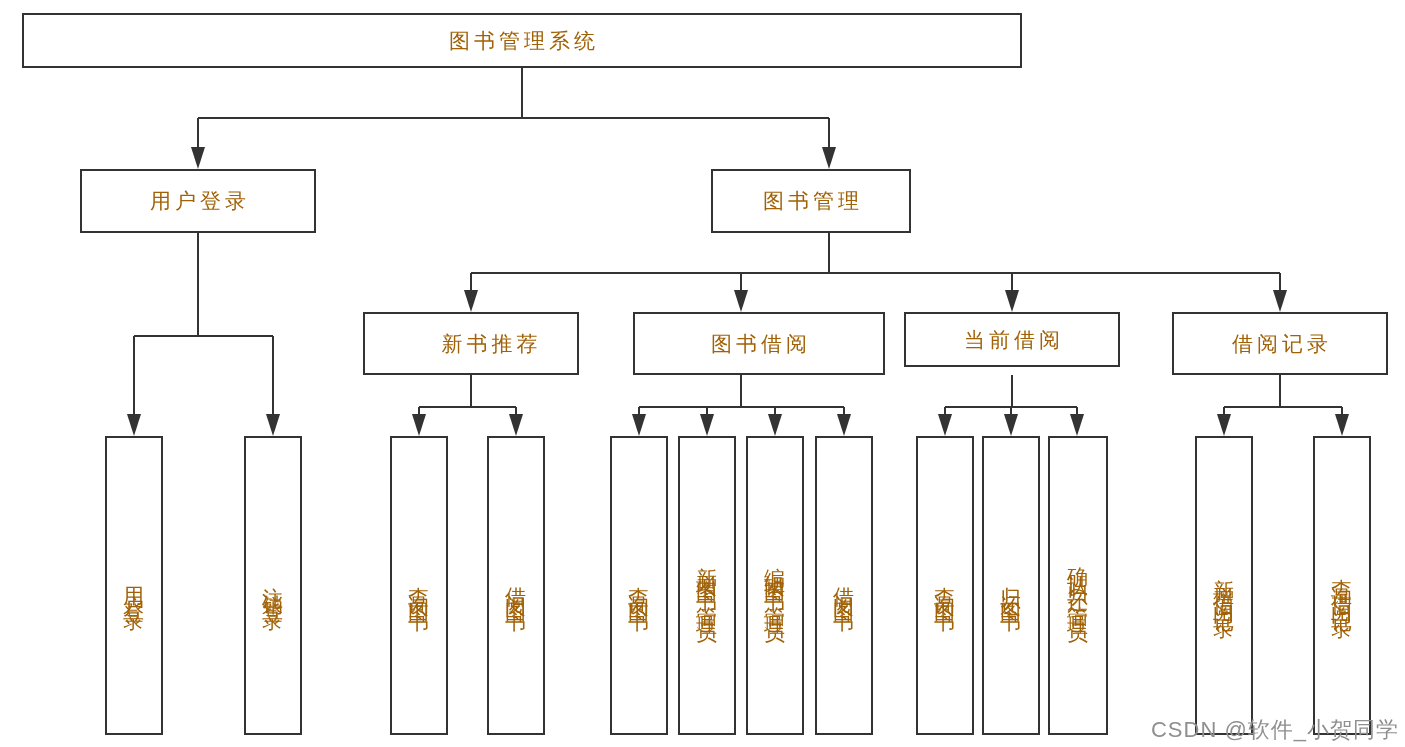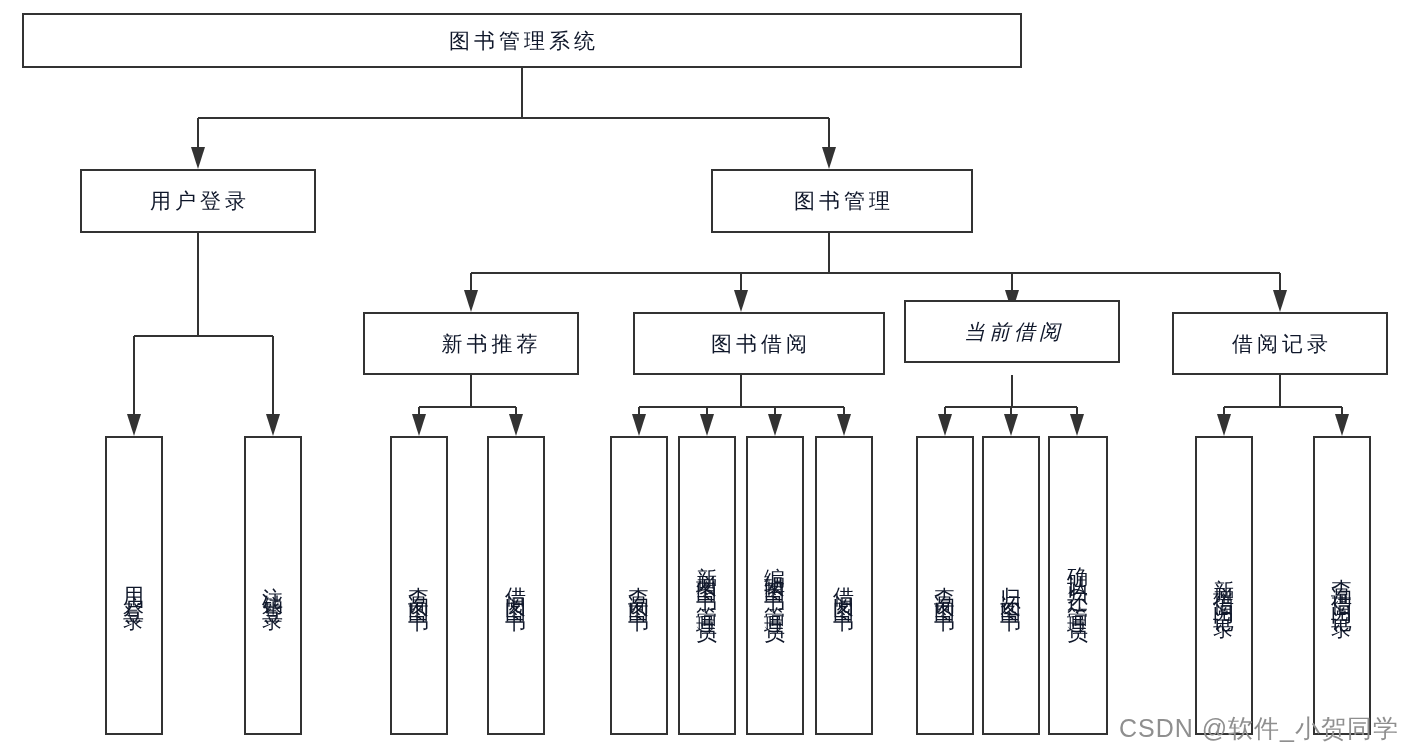--- a/index.html
+++ b/index.html
@@ -20,42 +20,42 @@
     left: 0;
     top: 0;
     width: 1405px;
     height: 747px;
   }
   .node {
     position: absolute;
     box-sizing: border-box;
     background: #ffffff;
     border: 2px solid #333333;
-    color: #0f172a;
+    color: #a16207;
     display: flex;
     align-items: center;
     justify-content: center;
     font-size: 21px;
     letter-spacing: 4px;
     text-indent: 4px;
     white-space: nowrap;
   }
   .node.leaf {
     writing-mode: vertical-rl;
     text-orientation: mixed;
     letter-spacing: 8px;
     text-indent: 0;
     font-size: 21px;
     line-height: 1;
   }
   .watermark {
     position: absolute;
     right: 6px;
     bottom: 2px;
-    font-size: 25px;
+    font-size: 22px;
     letter-spacing: 1px;
     color: #8f8f8f;
     white-space: nowrap;
   }
 </style>
 </head>
 <body>
 
 <div class="canvas">
 
@@ -95,25 +95,25 @@
       <polygon points="1004,414 1018,414 1011,436"></polygon>
       <polygon points="1070,414 1084,414 1077,436"></polygon>
       <polygon points="1217,414 1231,414 1224,436"></polygon>
       <polygon points="1335,414 1349,414 1342,436"></polygon>
     </g>
   </svg>
 
   <div class="node" style="left:22px; top:13px; width:1000px; height:55px;">图书管理系统</div>
 
   <div class="node" style="left:80px; top:169px; width:236px; height:64px;">用户登录</div>
-  <div class="node" style="left:711px; top:169px; width:262px; height:64px;">图书管理</div>
+  <div class="node" style="left:711px; top:169px; width:200px; height:64px;">图书管理</div>
 
   <div class="node" style="left:363px; top:312px; width:216px; height:63px;padding-left:37px;">新书推荐</div>
   <div class="node" style="left:633px; top:312px; width:252px; height:63px;">图书借阅</div>
-  <div class="node" style="left:904px; top:300px; width:216px; height:63px;font-style:italic;">当前借阅</div>
+  <div class="node" style="left:904px; top:312px; width:216px; height:55px;">当前借阅</div>
   <div class="node" style="left:1172px; top:312px; width:216px; height:63px;">借阅记录</div>
 
   <div class="node leaf" style="left:105px; top:436px; width:58px; height:299px;">用户登录</div>
   <div class="node leaf" style="left:244px; top:436px; width:58px; height:299px;">注销登录</div>
 
   <div class="node leaf" style="left:390px; top:436px; width:58px; height:299px;">查询图书</div>
   <div class="node leaf" style="left:487px; top:436px; width:58px; height:299px;">借阅图书</div>
 
   <div class="node leaf" style="left:610px; top:436px; width:58px; height:299px;">查询图书</div>
   <div class="node leaf" style="left:678px; top:436px; width:58px; height:299px;">新增图书（管理员）</div>

